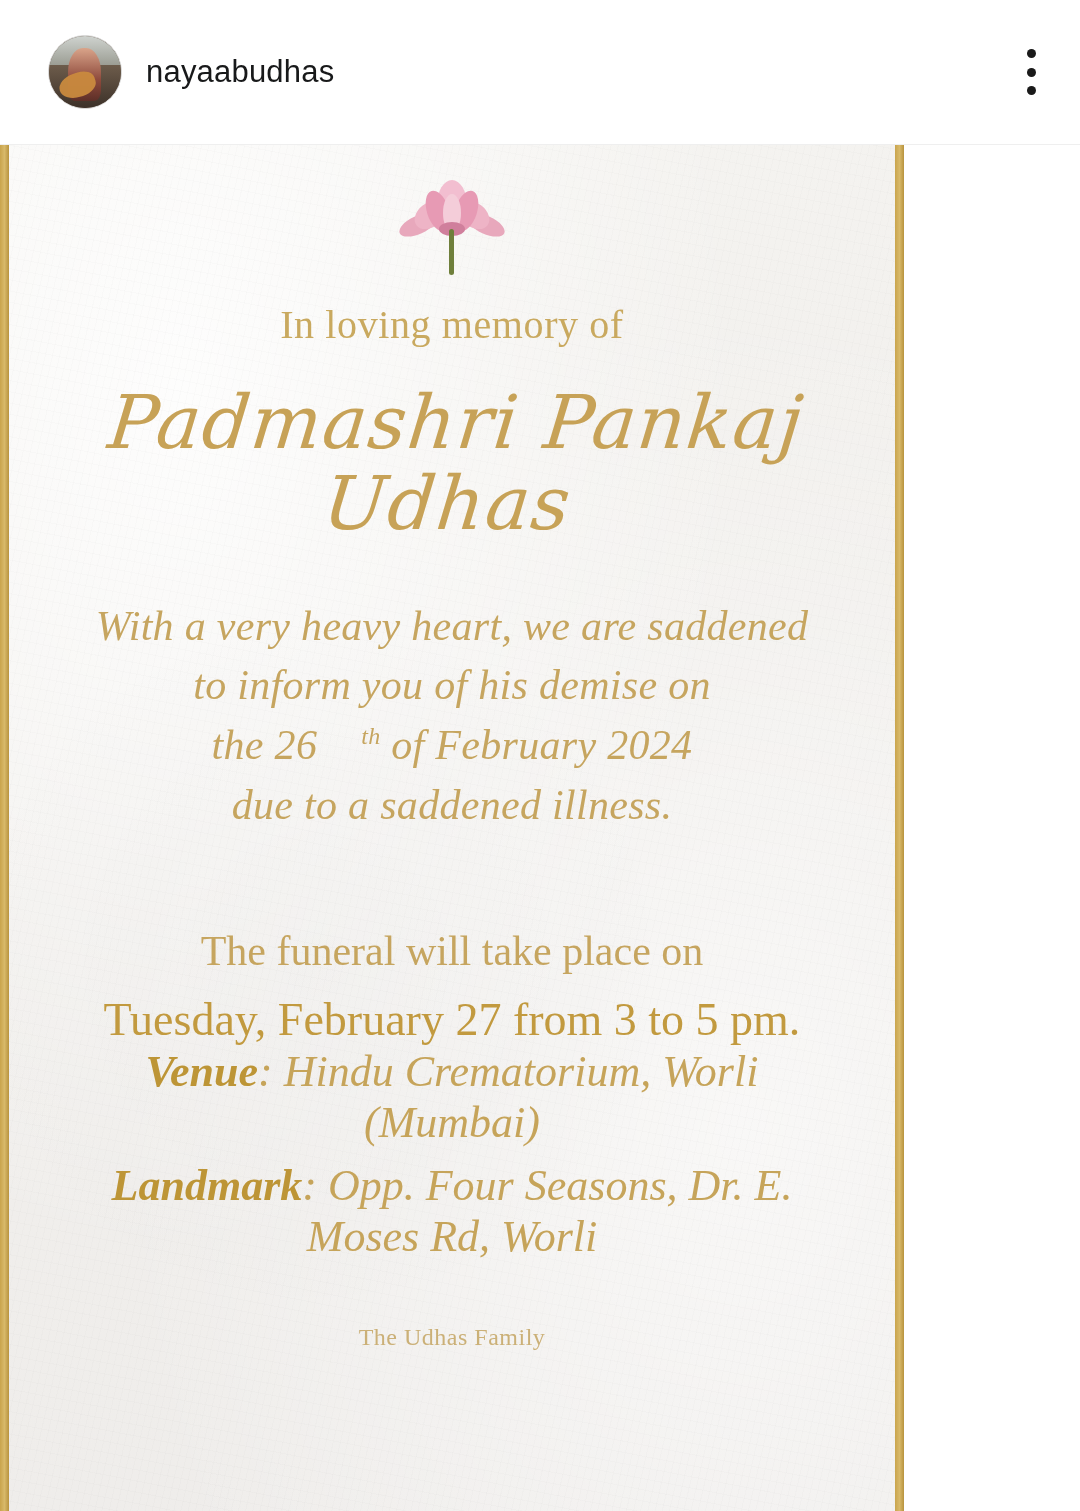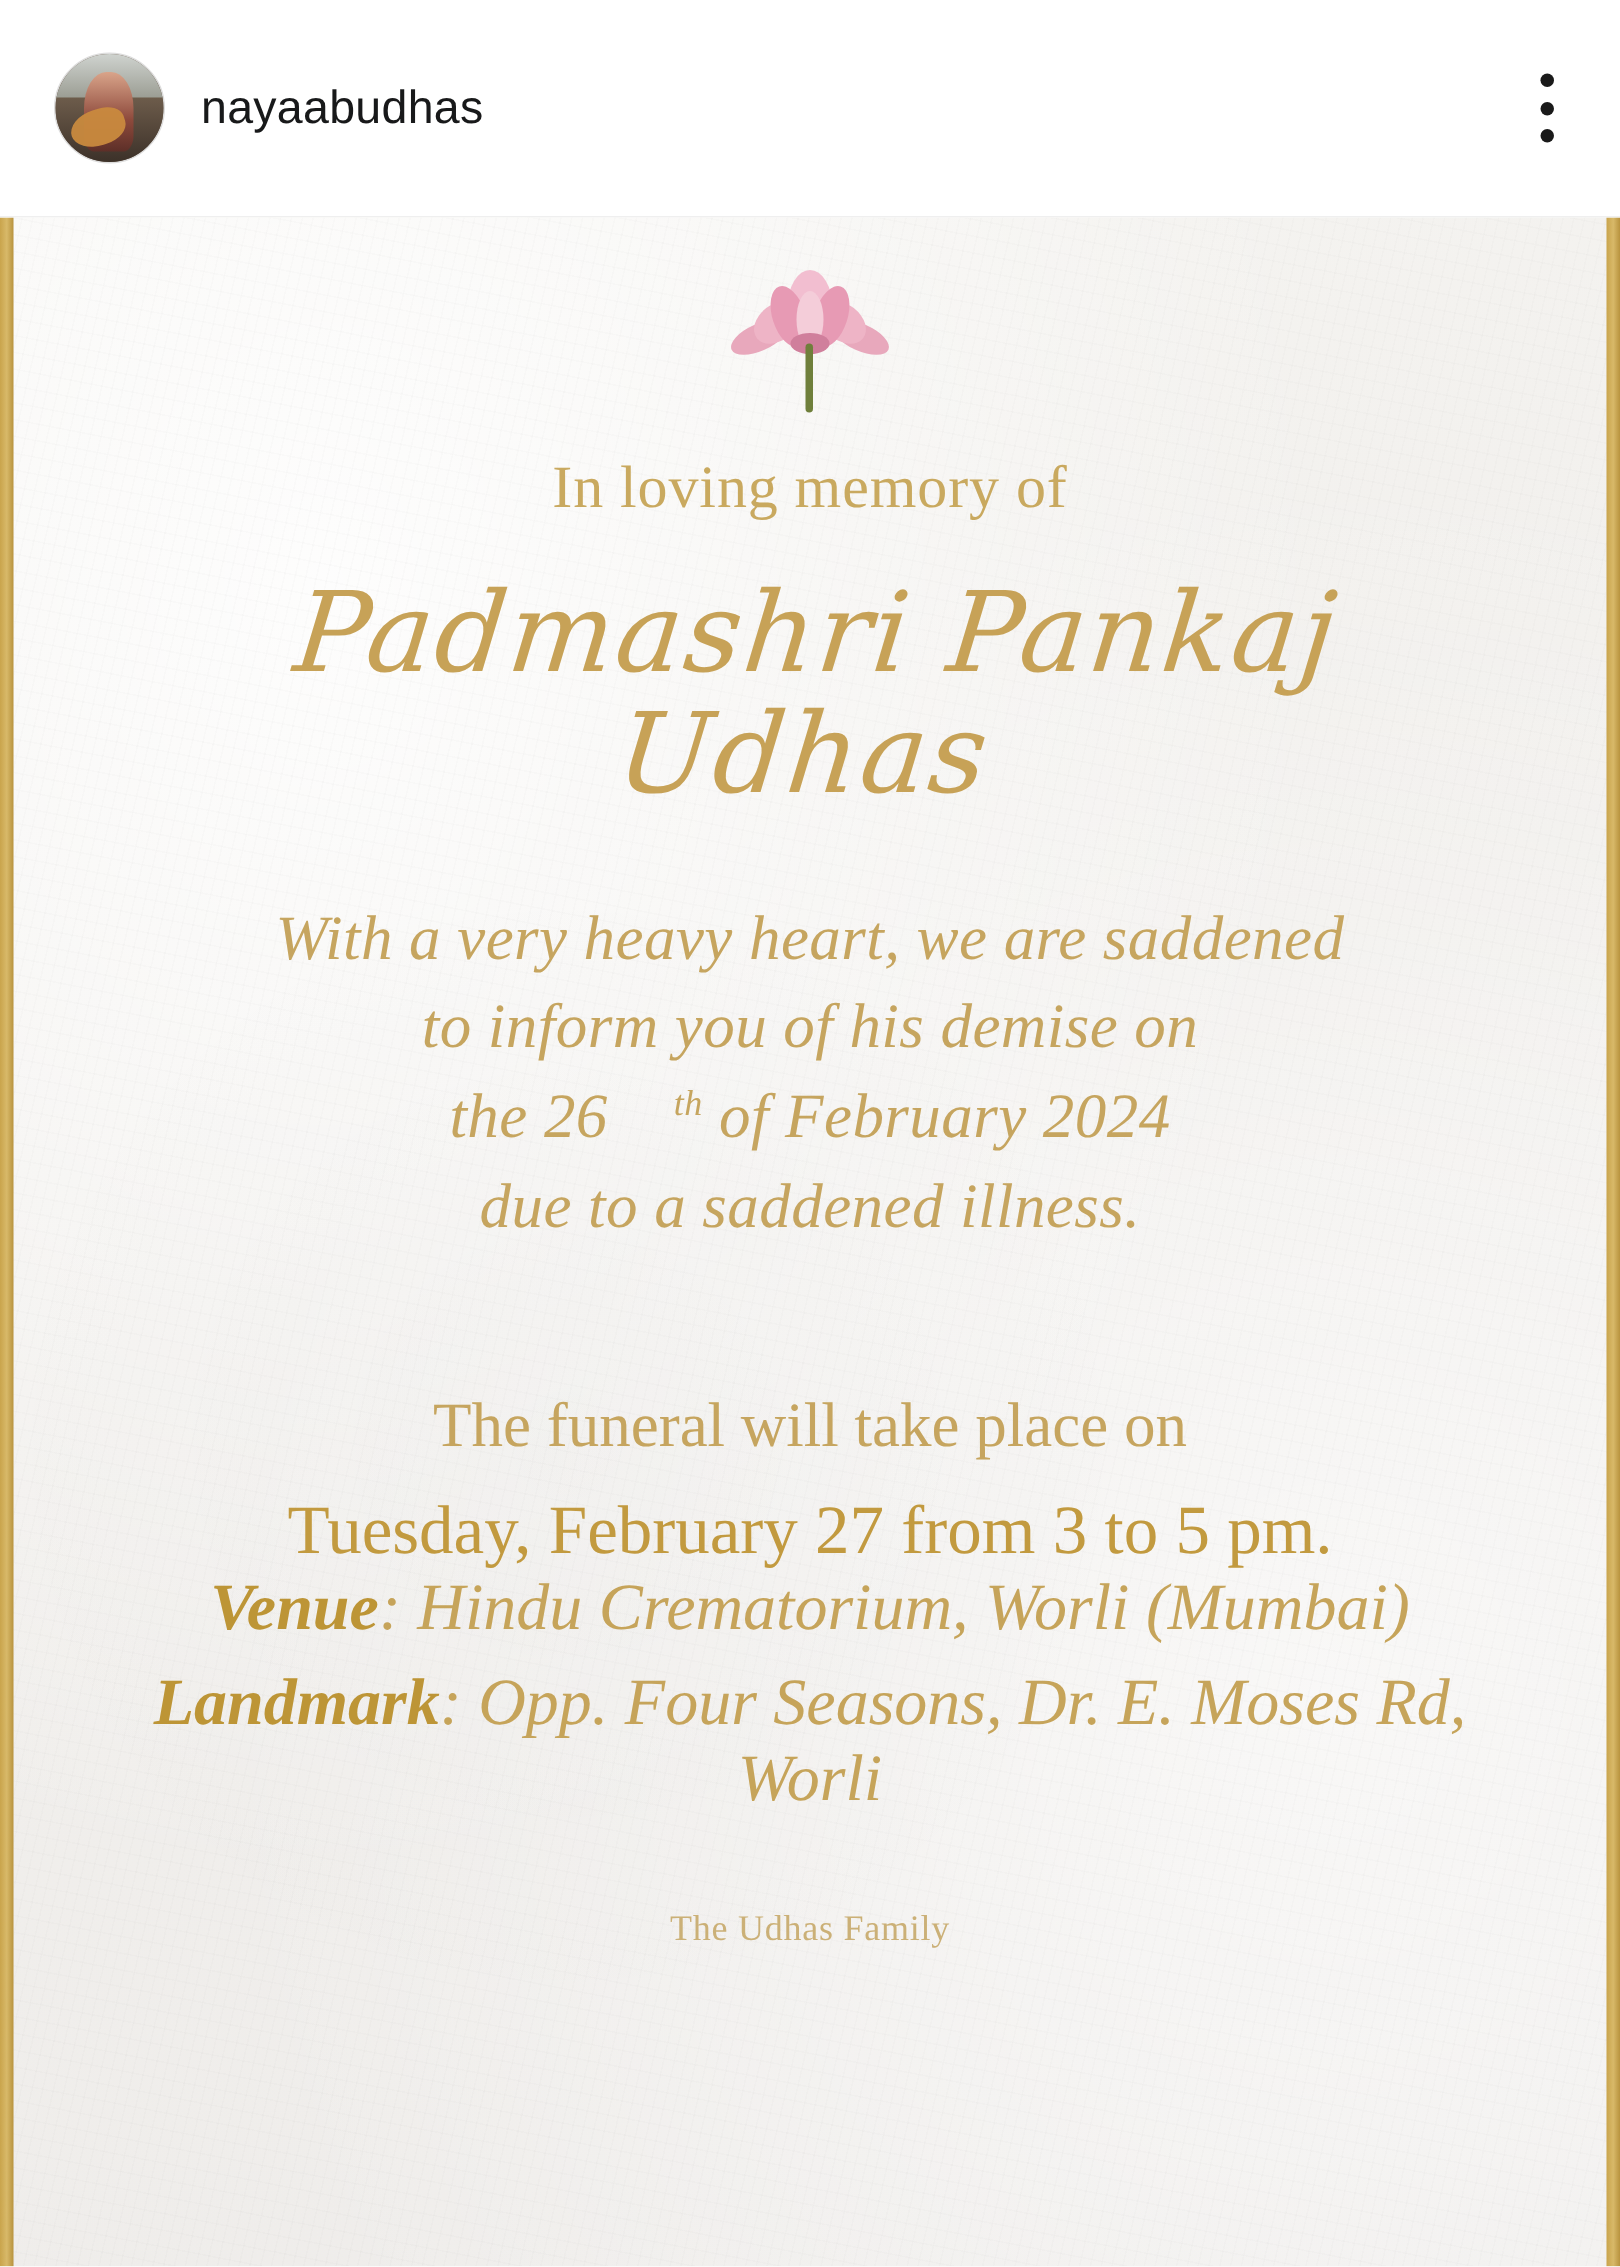--- a/index.html
+++ b/index.html
@@ -14,21 +14,21 @@
     overflow: hidden;
   }
 
   
   .ig-header {
     position: relative;
     height: 145px;
     background: #ffffff;
     display: flex;
     align-items: center;
-    padding: 0 30px 0 36px;
+    padding: 0 30px 0 48px;
     box-sizing: border-box;
     border-bottom: 1px solid #efefef;
   }
   .avatar {
     width: 72px;
     height: 72px;
     border-radius: 50%;
     flex: 0 0 auto;
     overflow: hidden;
     position: relative;
@@ -78,21 +78,21 @@
     display: block;
     width: 9px;
     height: 9px;
     border-radius: 50%;
     background: #1a1a1a;
   }
 
   
   .card {
     position: relative;
-    width: 1080px;
+    width: 904px;
     height: 1366px;
     background:
       radial-gradient(ellipse at 20% 18%, rgba(255,255,255,.85) 0%, rgba(244,243,240,0) 55%),
       radial-gradient(ellipse at 82% 72%, rgba(255,255,255,.6) 0%, rgba(240,238,234,0) 60%),
       linear-gradient(160deg, #f6f5f2 0%, #f1efec 45%, #eeecea 100%);
     box-sizing: border-box;
     overflow: hidden;
   }
   
   .card::before {

